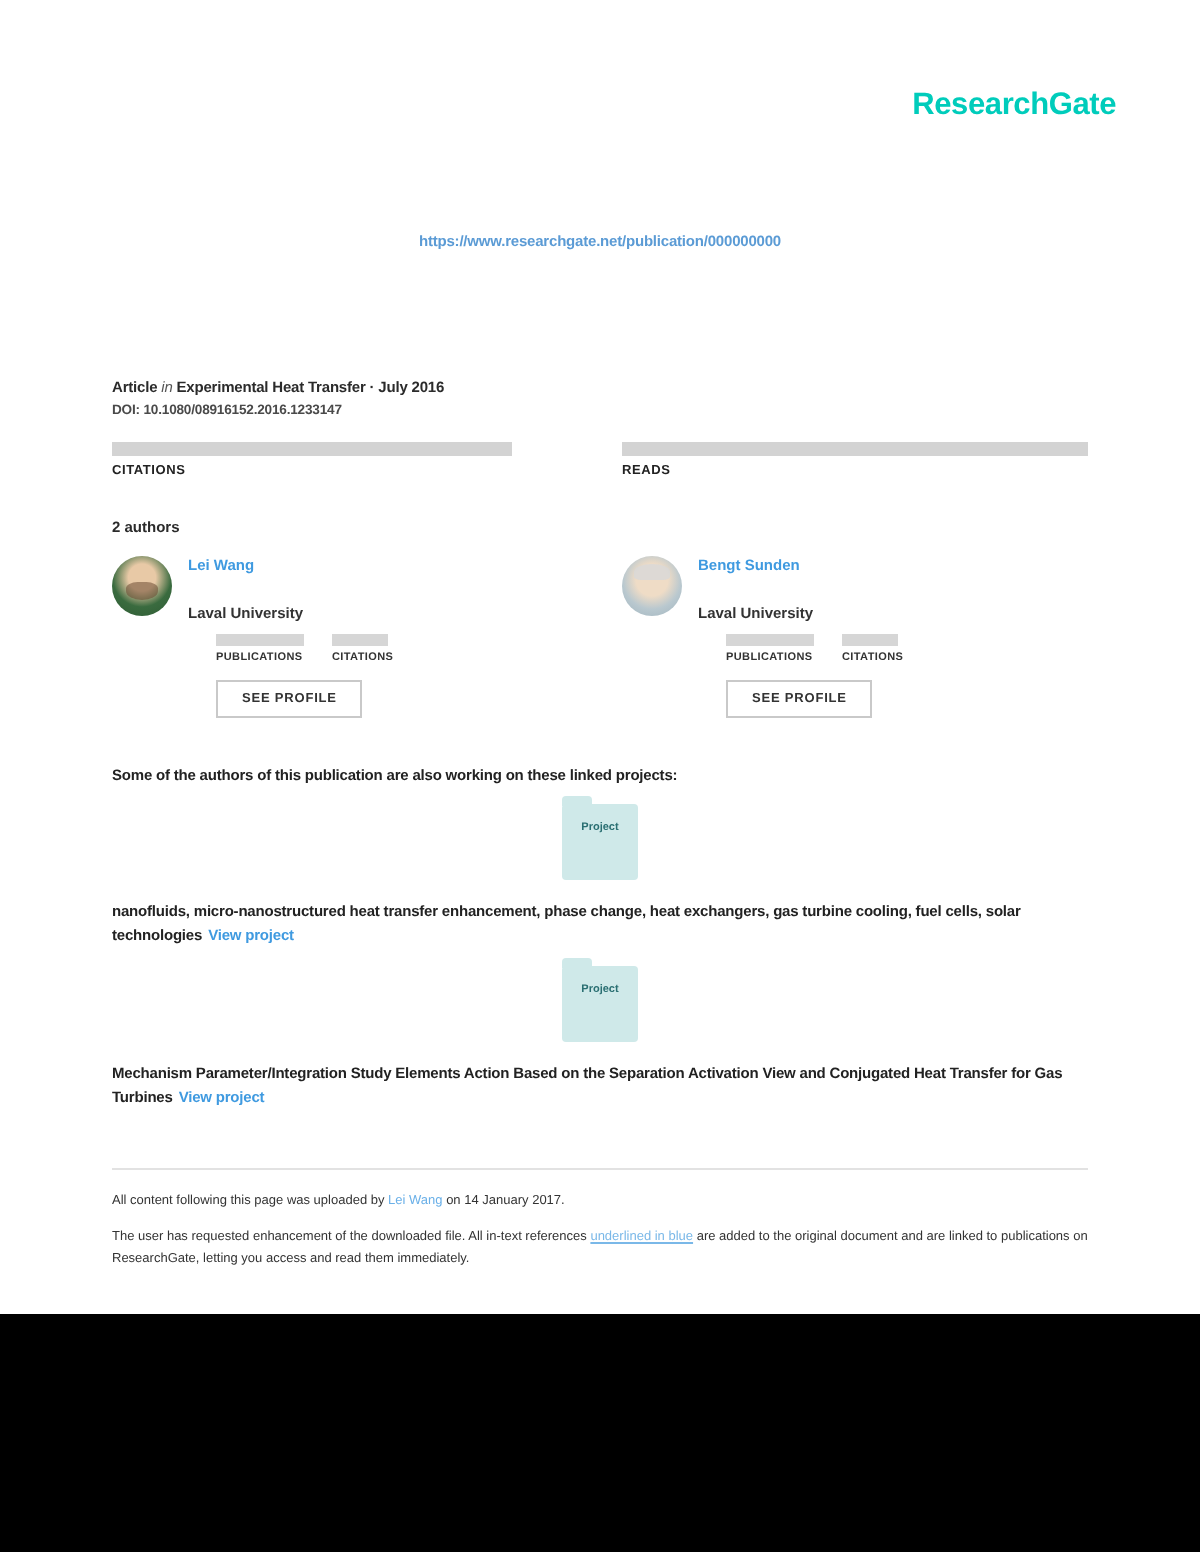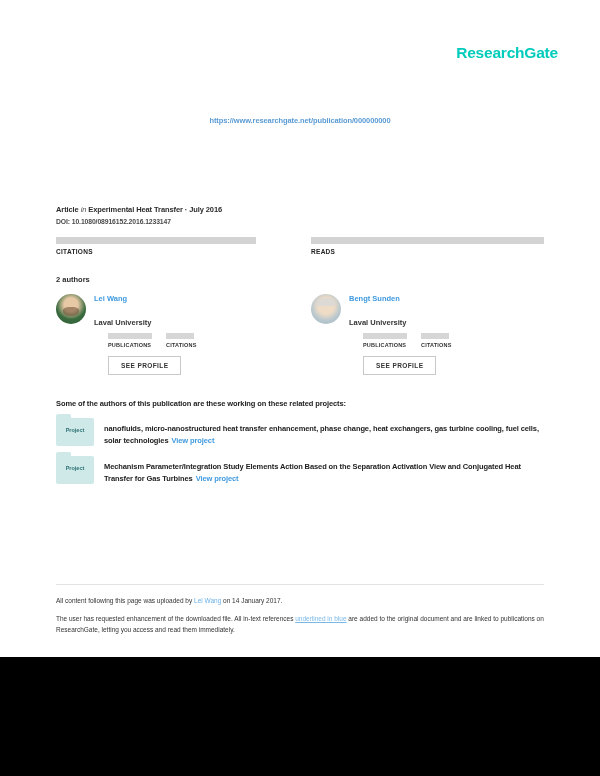--- a/index.html
+++ b/index.html
@@ -48,21 +48,21 @@
     white-space: nowrap;
   }
 
   
   .content {
     padding: 0 56px;
     box-sizing: border-box;
   }
 
   .article-meta {
-    margin-top: 80px;
+    margin-top: 64px;
     font-size: 7.5px;
     color: #2b2b2b;
     font-weight: bold;
     letter-spacing: -0.1px;
     line-height: 1.35;
   }
   .article-meta .label {
     font-weight: bold;
   }
   .article-meta .inword {
@@ -209,21 +209,22 @@
     margin-top: 24px;
     font-size: 7.5px;
     font-weight: bold;
     color: #222;
     letter-spacing: -0.1px;
   }
   .project {
     display: flex;
     gap: 10px;
     margin-top: 10px;
-    align-items: flex-end;
+    align-items: center;
+    flex-direction: column;
   }
   .folder {
     flex: 0 0 38px;
     width: 38px;
     height: 28px;
     position: relative;
     background: #cfe9e9;
     border-radius: 2px;
   }
   .folder::before {
@@ -355,21 +356,21 @@
               <div class="am-bar w2"></div>
               <div class="am-label">CITATIONS</div>
             </div>
           </div>
           <div class="see-profile">SEE PROFILE</div>
         </div>
       </div>
 
     </div>
 
-    <div class="projects-intro">Some of the authors of this publication are these working on these related projects:</div>
+    <div class="projects-intro">Some of the authors of this publication are also working on these linked projects:</div>
 
     <div class="project">
       <div class="folder">
         <div class="folder-label">Project</div>
       </div>
       <div class="project-text">
         <span>nanofluids, micro-nanostructured heat transfer enhancement, phase change, heat exchangers, gas turbine cooling, fuel cells, solar technologies</span><span class="view-project">View project</span>
       </div>
     </div>
 

